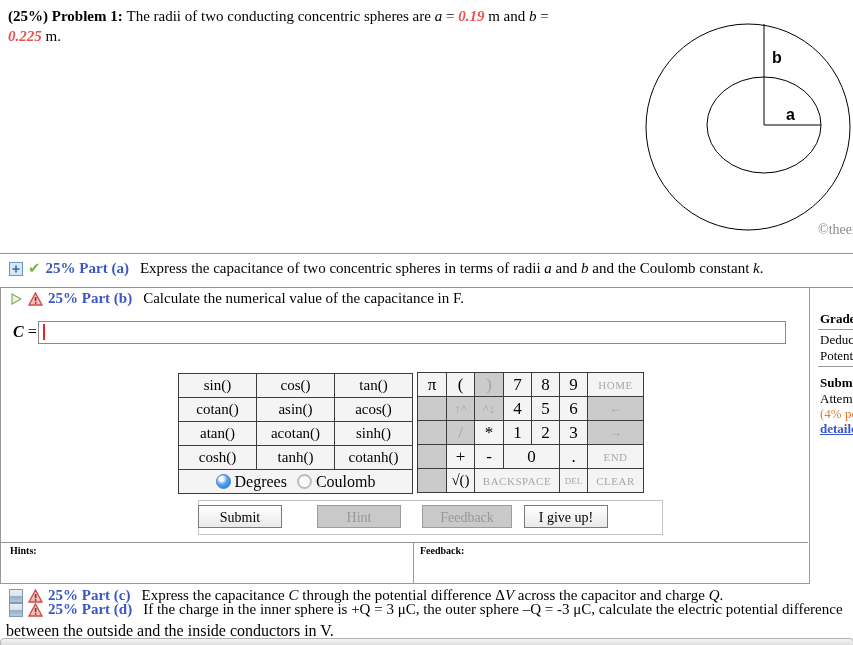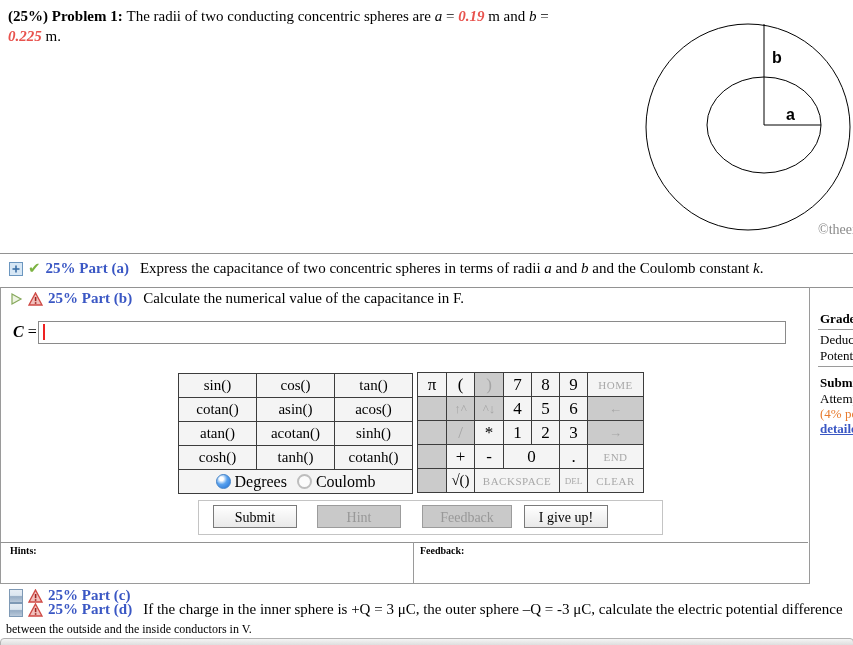--- a/index.html
+++ b/index.html
@@ -210,55 +210,56 @@
       <td class="dis"></td>
       <td>√()</td>
       <td class="sys" colspan="3">BACKSPACE</td>
       <td class="sys-sm">DEL</td>
       <td class="sys">CLEAR</td>
     </tr>
   </tbody>
     </table>
 
   <div class="btnbox"></div>
-  <button class="abtn" style="left:213px;">Submit</button>
+  <button class="abtn" style="left:198px;">Submit</button>
   <button class="abtn dis" style="left:317px;">Hint</button>
   <button class="abtn dis" style="left:422px;width:90px;">Feedback</button>
   <button class="abtn" style="left:524px;">I give up!</button>
 
   <div class="hline" style="left:0;top:542px;width:808px;"></div>
   <div class="vline" style="left:413px;top:542px;height:41px;"></div>
   <div class="sec-label" style="left:10px;top:545px;">Hints:</div>
   <div class="sec-label" style="left:420px;top:545px;">Feedback:</div>
 
   <div class="part-row" style="top:587px;">
     <span class="icon sq-cd"></span>
     <span class="icon">
       <svg width="15" height="14" viewBox="0 0 15 14">
         <polygon points="7.5,1 14,13 1,13" fill="#f2c0bd" stroke="#cf4a45" stroke-width="1.4"></polygon>
         <rect x="6.8" y="5" width="1.6" height="4.2" fill="#9c231f"></rect>
         <rect x="6.8" y="10.2" width="1.6" height="1.6" fill="#9c231f"></rect>
       </svg>
     </span>
     <span class="part-title">25% Part (c)</span>
+    <span><span>Express the capacitance </span><span style="font-style: italic;">C</span><span> through the potential difference Δ</span><span style="font-style: italic;">V</span><span> across the capacitor and charge </span><span style="font-style: italic;">Q</span><span>.</span></span>
   </div>
 
   <div class="part-row" style="top:601px;justify-content:space-between;">
     <span class="icon sq-cd"></span>
     <span class="icon">
       <svg width="15" height="14" viewBox="0 0 15 14">
         <polygon points="7.5,1 14,13 1,13" fill="#f2c0bd" stroke="#cf4a45" stroke-width="1.4"></polygon>
         <rect x="6.8" y="5" width="1.6" height="4.2" fill="#9c231f"></rect>
         <rect x="6.8" y="10.2" width="1.6" height="1.6" fill="#9c231f"></rect>
       </svg>
     </span>
     <span class="part-title">25% Part (d)</span>
     <span><span>If the charge in the inner sphere is +Q = 3 μC, the outer sphere –Q = -3 μC, calculate the electric potential difference</span></span>
   </div>
-  <div class="abs nowrap" style="left:6px;top:622px;font-size:12px;"><span>between the outside and the inside conductors in V.</span></div>
+  <div class="abs nowrap" style="left:6px;top:622px;font-size:16px;"><span>between the outside and the inside conductors in V.</span></div>
 
   <div class="gp b" style="top:311px;">Grade Summary</div>
   <div class="gp-rule" style="top:329px;"></div>
   <div class="gp" style="top:332px;">Deductions</div>
   <div class="gp" style="top:348px;">Potential</div>
   <div class="gp-rule" style="top:366px;"></div>
   <div class="gp b" style="top:375px;">Submissions</div>
   <div class="gp" style="top:391px;">Attempts remaining:</div>
   <div class="gp gp-orange" style="top:406px;">(4% per attempt)</div>
   <div class="gp gp-link" style="top:421px;">detailed view</div>

